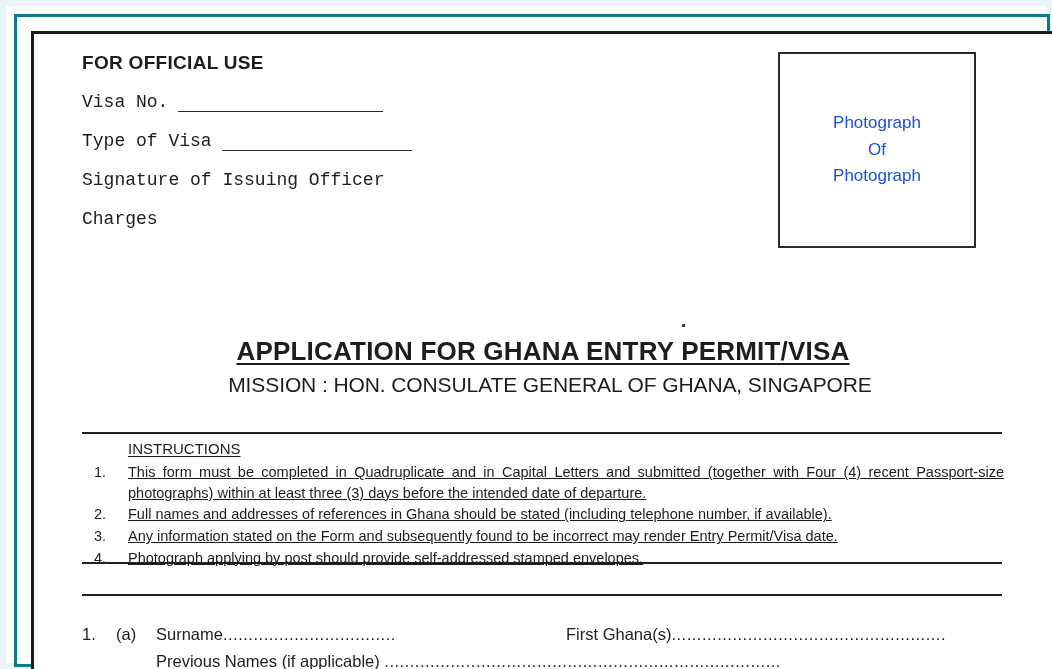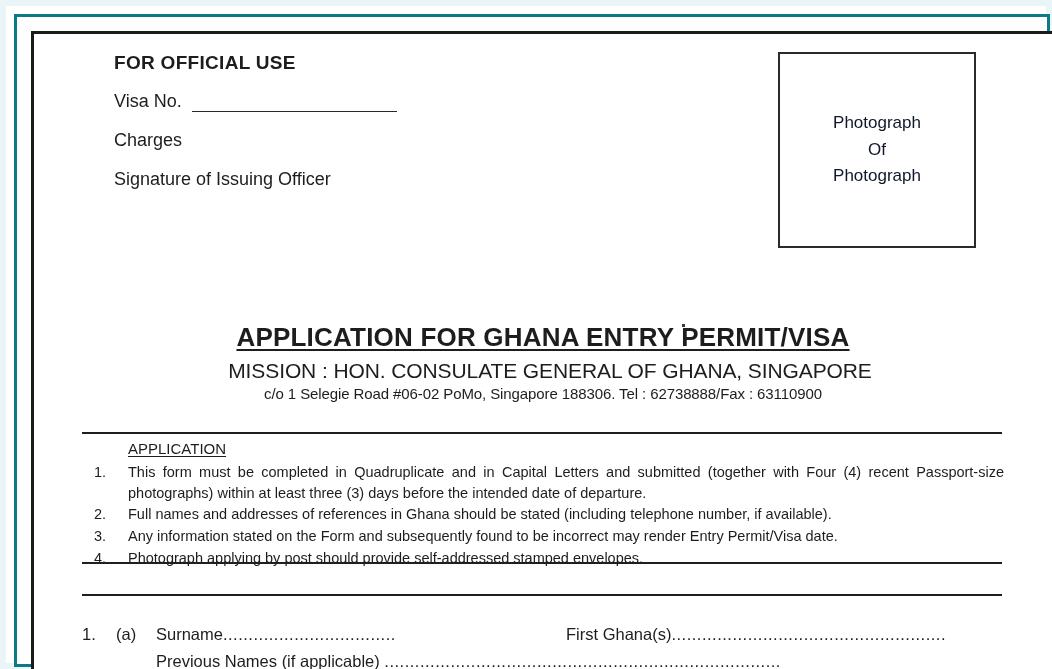--- a/index.html
+++ b/index.html
@@ -44,37 +44,37 @@
     height: 100%;
     color: #1d1d1d;
   }
 
   
   .official {
     position: absolute;
     left: 48px;
     top: 18px;
     width: 470px;
-    margin-left: 32px;
   }
   .official-title {
     font-size: 19px;
     font-weight: bold;
     letter-spacing: 0.3px;
     margin-bottom: 14px;
   }
   .official-row {
     display: flex;
     align-items: flex-end;
     font-size: 18px;
     margin-bottom: 15px;
     height: 24px;
   }
   .official-label {
     white-space: nowrap;
+    font-family: Liberation Mono, monospace;
   }
   .rule {
     display: inline-block;
     border-bottom: 1.5px solid #2a2a2a;
     height: 16px;
     margin-left: 10px;
   }
   .rule-1 { width: 205px; }
   .rule-2 { width: 190px; }
   .rule-3 { width: 185px; margin-left: 18px; }
@@ -87,21 +87,21 @@
     width: 198px;
     height: 196px;
     border: 2px solid #2a2a2a;
     box-sizing: border-box;
     display: flex;
     flex-direction: column;
     align-items: center;
     justify-content: center;
     font-size: 17px;
     line-height: 1.55;
-    color: #0f172a;
+    color: #1d4ed8;
   }
 
   
   .title-block {
     position: absolute;
     left: 0;
     top: 288px;
     width: 100%;
     text-align: center;
   }
@@ -111,25 +111,25 @@
     top: 2px;
     width: 3px; height: 3px;
     background: #3a3a3a;
   }
   .main-title {
     font-size: 26px;
     font-weight: bold;
     letter-spacing: 0.2px;
     text-decoration: underline;
     text-underline-offset: 3px;
-    margin: 0 0 6px 0;
+    margin: 14px 0 6px 0;
   }
   .mission {
     font-size: 21px;
-    margin: 0 0 2px 0;
+    margin: 0 0 10px 0;
     letter-spacing: -0.1px;
     padding-left: 14px;
   }
   .address {
     font-size: 15px;
     margin: 0;
     letter-spacing: -0.1px;
   }
 
   
@@ -163,20 +163,21 @@
     display: flex;
     margin-bottom: 1px;
   }
   .instr-num {
     width: 34px;
     flex: 0 0 34px;
   }
   .instr-text {
     flex: 1;
     text-align: justify;
+    text-decoration: underline;
   }
 
   
   .form-area {
     position: absolute;
     left: 48px;
     top: 572px;
     width: 930px;
     font-size: 16.5px;
   }
@@ -206,48 +207,51 @@
       <div class="doc-inner">
 
         <div class="official">
           <div class="official-title">FOR OFFICIAL USE</div>
 
           <div class="official-row">
             <span class="official-label">Visa No.</span>
             <span class="rule rule-1"></span>
           </div>
 
-
+          <div class="official-row">
+            <span class="official-label">Type of Visa</span>
+            <span class="rule rule-2"></span>
+          </div>
+
+
+          <div class="official-row">
+            <span class="official-label">Signature of Issuing Officer</span>
+          </div>
 
           <div class="official-row">
             <span class="official-label">Charges</span>
-          </div>
-
-          <div class="official-row">
-            <span class="official-label">Signature of Issuing Officer</span>
           </div>
         </div>
 
         <div class="photo-box">
           <div>Photograph</div>
           <div>Of</div>
           <div>Photograph</div>
         </div>
 
         <div class="title-block">
           <div class="dot-mark"></div>
           <div class="main-title">APPLICATION FOR GHANA ENTRY PERMIT/VISA</div>
           <div class="mission">MISSION : HON. CONSULATE GENERAL OF GHANA, SINGAPORE</div>
-          <div class="address">c/o 1 Selegie Road #06-02 PoMo, Singapore 188306. Tel : 62738888/Fax : 63110900</div>
         </div>
 
         <div class="hr hr-top"></div>
 
         <div class="instructions">
-          <div class="instr-title">APPLICATION</div>
+          <div class="instr-title">INSTRUCTIONS</div>
 
           <div class="instr-item">
             <span class="instr-num">1.</span>
             <span class="instr-text">This form must be completed in Quadruplicate and in Capital Letters and submitted (together with Four (4) recent Passport-size photographs) within at least three (3) days before the intended date of departure.</span>
           </div>
           <div class="instr-item">
             <span class="instr-num">2.</span>
             <span class="instr-text">Full names and addresses of references in Ghana should be stated (including telephone number, if available).</span>
           </div>
           <div class="instr-item">

